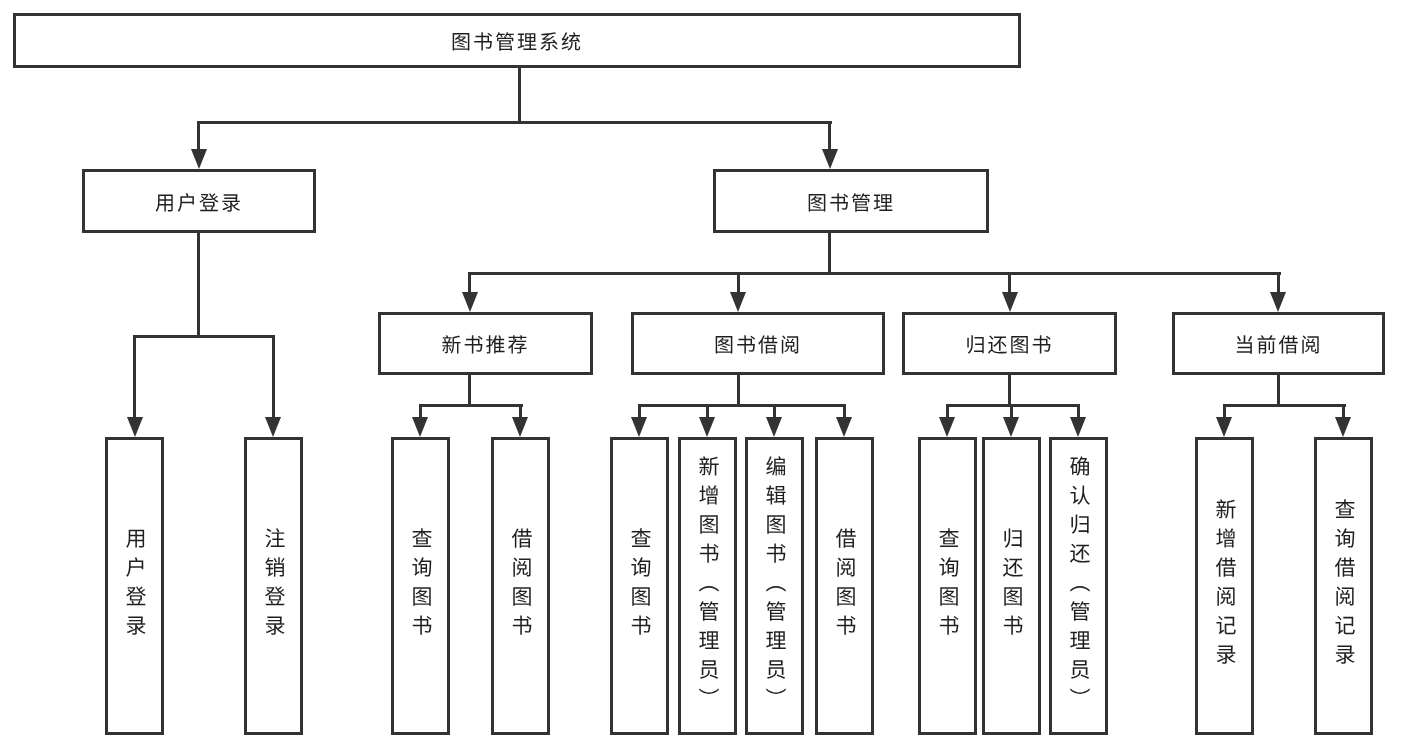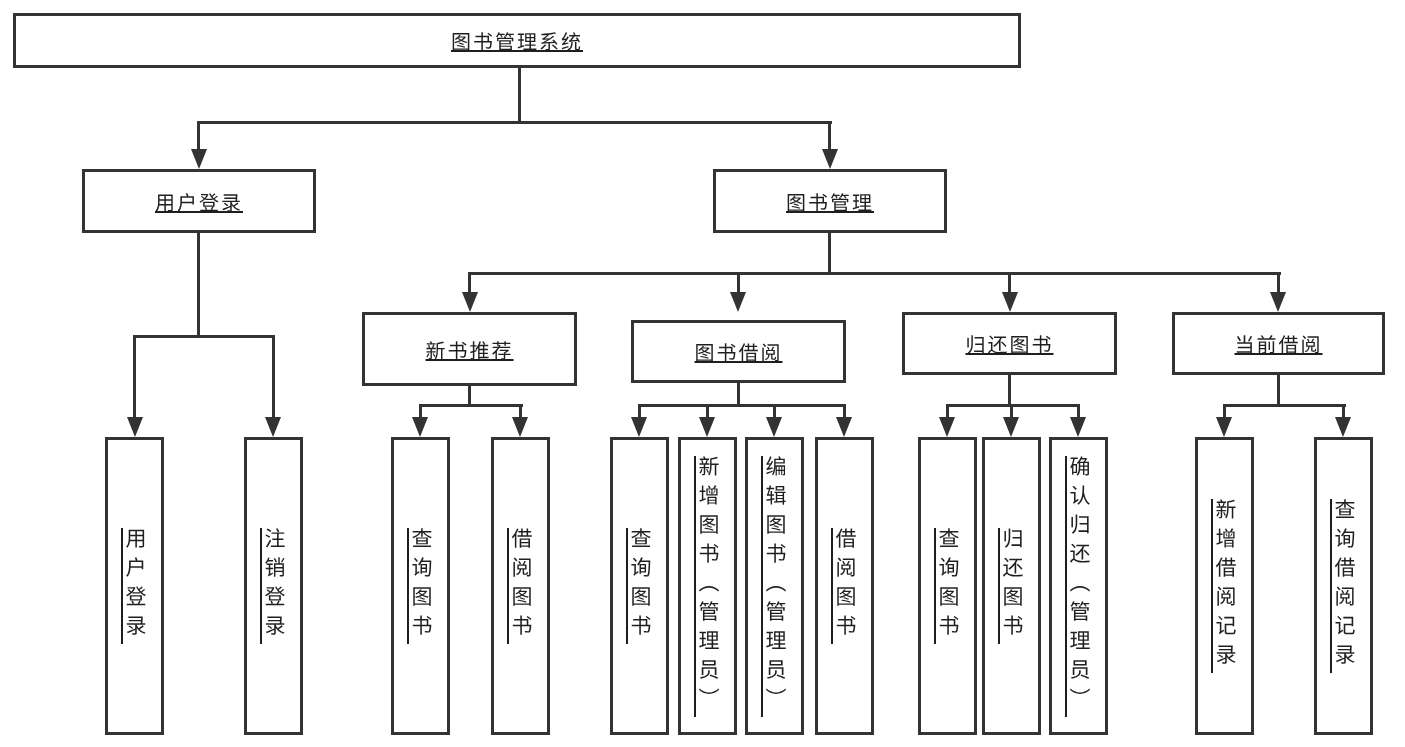--- a/index.html
+++ b/index.html
@@ -5,21 +5,21 @@
   html,body{margin:0;padding:0;background:#ffffff;}
   .stage{
     position:relative;width:1405px;height:747px;background:#ffffff;
     font-family:"Liberation Sans","DejaVu Sans",sans-serif;overflow:hidden;
   }
   .box{
     position:absolute;background:#ffffff;border:3px solid #333333;box-sizing:border-box;
     display:flex;align-items:center;justify-content:center;z-index:1;
   }
   .box .lbl{
-    color:#1f1f1f;font-size:20px;letter-spacing:2px;white-space:nowrap;text-decoration:underline;
+    color:#1f1f1f;font-size:20px;letter-spacing:2px;white-space:nowrap;
   }
   .leaf .lbl{
     writing-mode:vertical-rl;text-orientation:mixed;
     font-size:21px;letter-spacing:8px;line-height:1;
   }
   .hline,.vline{position:absolute;background:#333333;z-index:0;}
   .hline{height:3px;}
   .vline{width:3px;}
   .arrow{
     position:absolute;width:0;height:0;z-index:2;
@@ -37,29 +37,29 @@
 <div class="stage">
 
   <div class="box" style="left:13px;top:13px;width:1008px;height:55px">
     <span class="lbl">图书管理系统</span>
   </div>
 
   <div class="box" style="left:82px;top:169px;width:234px;height:64px">
     <span class="lbl">用户登录</span>
   </div>
 
-  <div class="box" style="left:713px;top:169px;width:234px;height:64px">
+  <div class="box" style="left:713px;top:169px;width:276px;height:64px">
     <span class="lbl">图书管理</span>
   </div>
 
-  <div class="box" style="left:362px;top:312px;width:215px;height:74px">
+  <div class="box" style="left:378px;top:312px;width:215px;height:63px">
     <span class="lbl">新书推荐</span>
   </div>
 
-  <div class="box" style="left:631px;top:320px;width:215px;height:63px">
+  <div class="box" style="left:631px;top:312px;width:254px;height:63px">
     <span class="lbl">图书借阅</span>
   </div>
 
   <div class="box" style="left:902px;top:312px;width:215px;height:63px">
     <span class="lbl">归还图书</span>
   </div>
 
   <div class="box" style="left:1172px;top:312px;width:213px;height:63px">
     <span class="lbl">当前借阅</span>
   </div>

